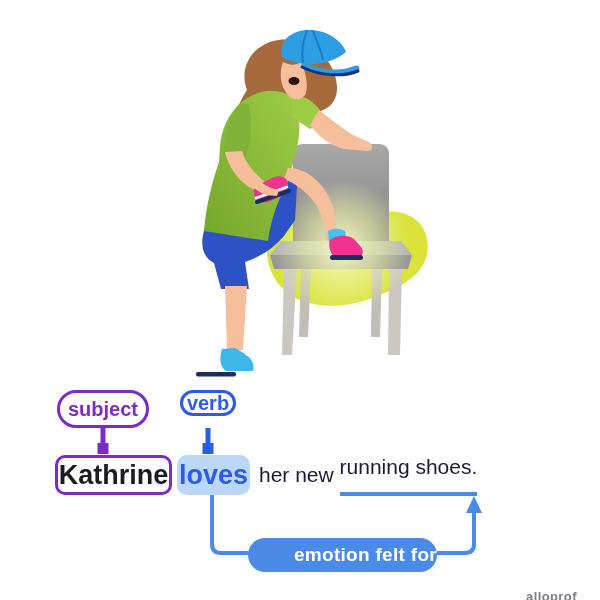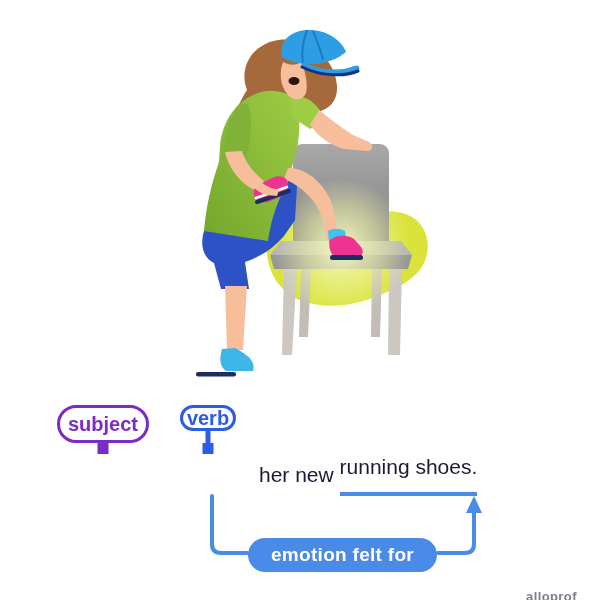--- a/index.html
+++ b/index.html
@@ -3,41 +3,41 @@
 <meta charset="utf-8">
 <style>
   html,body{margin:0;padding:0;background:#fff;}
   #canvas{
     position:relative;width:600px;height:600px;background:#ffffff;overflow:hidden;
     font-family:"Liberation Sans", sans-serif;
   }
   #illustration{position:absolute;left:0;top:0;width:600px;height:600px;}
   .pill{
     position:absolute;display:flex;align-items:center;justify-content:center;
-    background:#ffffff;border-radius:20px;font-weight:bold;box-sizing:border-box;margin-top:15px;
+    background:#ffffff;border-radius:20px;font-weight:bold;box-sizing:border-box;
   }
   #subject-pill{left:57px;top:390px;width:92px;height:38px;border:3px solid #7B2CC4;color:#7B2CC4;font-size:20px;}
   #verb-pill{left:180px;top:390px;width:56px;height:26px;border:3px solid #2B5BE8;color:#2B5BE8;font-size:20px;}
   .word-box{
     position:absolute;display:flex;align-items:center;justify-content:center;
     border-radius:10px;font-weight:bold;box-sizing:border-box;font-size:27px;
   }
   #subject-word{left:55px;top:455px;width:117px;height:40px;background:#fff;border:3px solid #7B2CC4;color:#1B1B24;}
   #verb-word{left:177px;top:455px;width:73px;height:40px;background:#BCD8F8;color:#2B5BE8;}
   #sentence-rest{
     position:absolute;left:259px;top:455px;height:40px;display:flex;align-items:center;
     font-size:21px;font-weight:500;color:#1A1A38;white-space:pre;
   }
   #sentence-underlined{
     border-bottom:4px solid #4B8BE8;padding-bottom:13px;
   }
   #emotion-pill{
     position:absolute;left:248px;top:538px;width:189px;height:34px;border-radius:17px;
     background:#4B8BE8;color:#ffffff;font-weight:bold;font-size:19px;
-    display:flex;align-items:center;justify-content:center;letter-spacing:.3px;
+    display:flex;align-items:center;justify-content:flex-end;letter-spacing:.3px;
   }
   #watermark{
     position:absolute;left:526px;top:565px;font-size:13px;font-weight:600;
     color:#7E7E88;letter-spacing:.4px;margin-top:24px;
   }
 </style>
 </head>
 <body>
 
 <div id="canvas">
@@ -115,20 +115,26 @@
     </g>
   </svg>
 
   <div class="pill" id="subject-pill">
     <span>subject</span>
   </div>
   <div class="pill" id="verb-pill">
     <span>verb</span>
   </div>
 
+  <div class="word-box" id="subject-word">
+    <span>Kathrine</span>
+  </div>
+  <div class="word-box" id="verb-word">
+    <span>loves</span>
+  </div>
 
   <div id="sentence-rest">
     <span>her new </span><span id="sentence-underlined">running shoes.</span>
   </div>
 
   <div id="emotion-pill">
     <span>emotion felt for</span>
   </div>
 
   <div id="watermark">alloprof</div>

